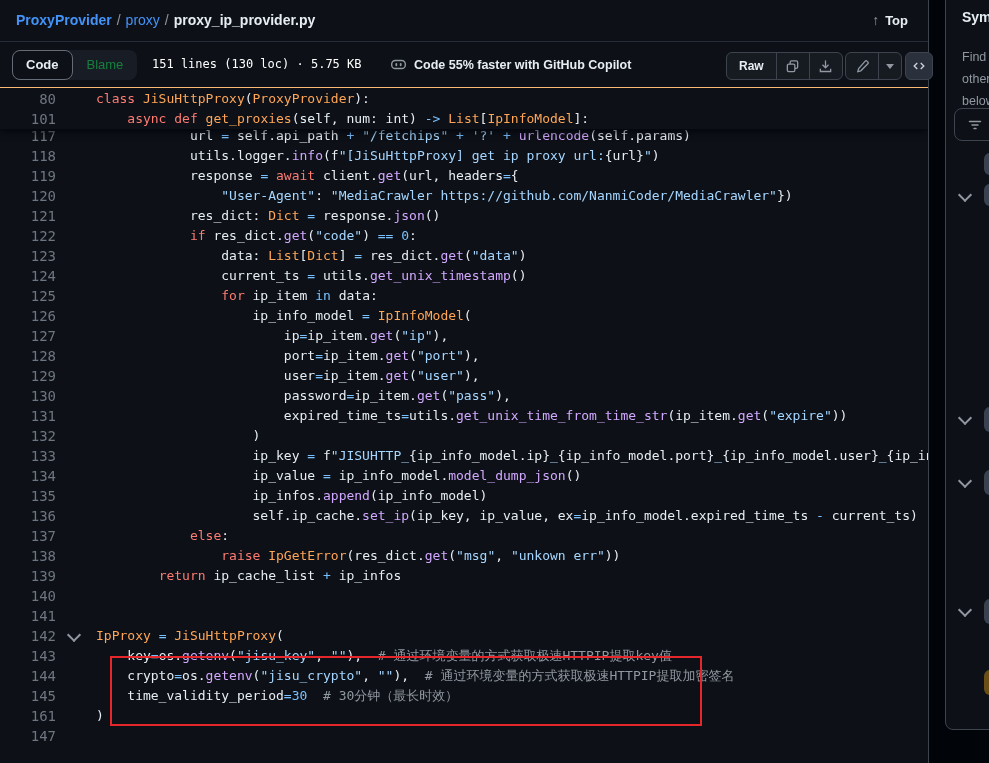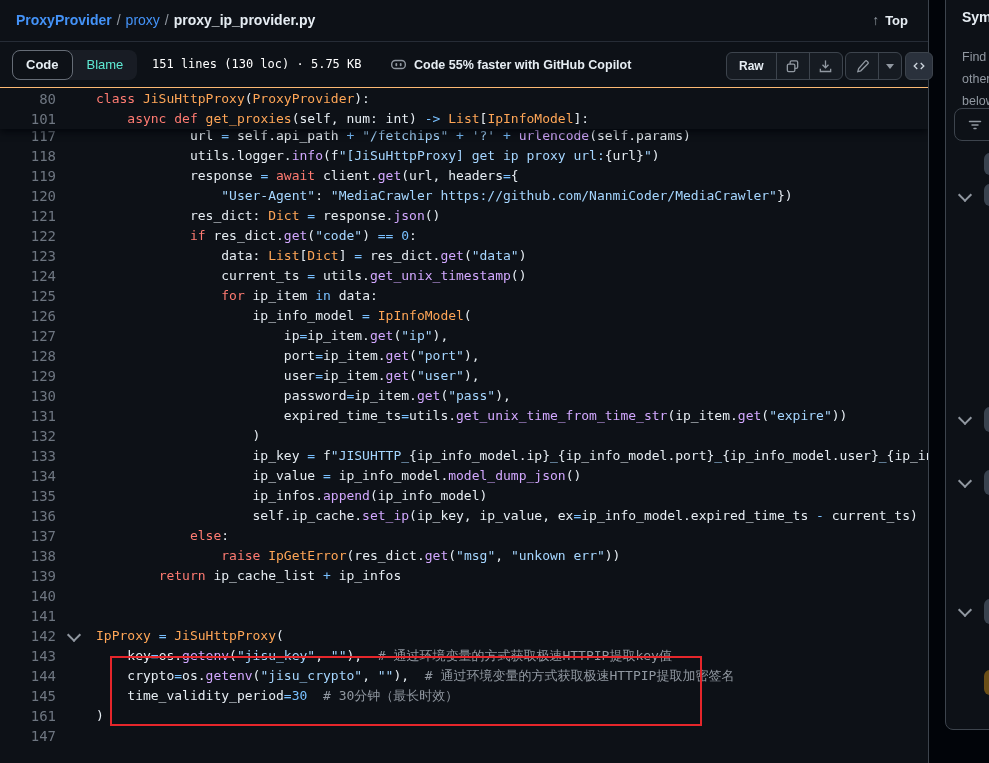--- a/index.html
+++ b/index.html
@@ -15,21 +15,21 @@
   .breadcrumb a{color:#4493f8;text-decoration:none;cursor:pointer}
   .breadcrumb .repo{font-weight:600}
   .breadcrumb .sep{color:#9198a1;padding:0 5px}
   .breadcrumb .file{color:#e6edf3;font-weight:600}
   .top-link{position:absolute;right:20px;top:12px;display:flex;align-items:center;gap:6px;font-size:13px;font-weight:600;cursor:pointer}
   .top-link .arrow{color:#9198a1;font-size:14px;font-weight:400}
 
   .toolbar{position:relative;height:45px;border-bottom:4px solid #fdba74}
   .seg{position:absolute;left:12px;top:8px;display:flex;background:rgba(110,118,129,0.12);border-radius:8px;height:30px}
   .seg-code{background:#0d1117;border:1px solid #656c76;border-radius:8px;padding:0 13px;font-size:13px;font-weight:600;line-height:28px;cursor:pointer}
-  .seg-blame{padding:0 14px;font-size:13px;font-weight:500;line-height:30px;color:#5eead4;cursor:pointer}
+  .seg-blame{padding:0 14px;font-size:13px;font-weight:500;line-height:30px;color:#15803d;cursor:pointer}
   .file-info{position:absolute;left:152px;top:15px;font-family:"DejaVu Sans Mono",monospace;font-size:12px;color:#ffffff;white-space:nowrap}
   .copilot{position:absolute;left:390px;top:14px;display:flex;align-items:center;gap:7px;font-size:12.5px;font-weight:600;color:#e6edf3;cursor:pointer}
   .btn-group{position:absolute;top:10px;height:26px;display:flex;align-items:stretch;border:1px solid #3d444d;border-radius:6px;background:#161b22}
   .btn-group .cell{display:flex;align-items:center;justify-content:center;cursor:pointer}
   .btn-group .cell + .cell{border-left:1px solid #3d444d}
   .raw-label{padding:0 12px;font-size:12px;font-weight:600}
   .icon-cell{width:32px}
   .g1{left:726px}
   .g2{left:845px}
   .sym-btn{position:absolute;left:905px;top:10px;width:26px;height:26px;border:1px solid #3d444d;border-radius:6px;background:#2a313c;display:flex;align-items:center;justify-content:center;cursor:pointer}

